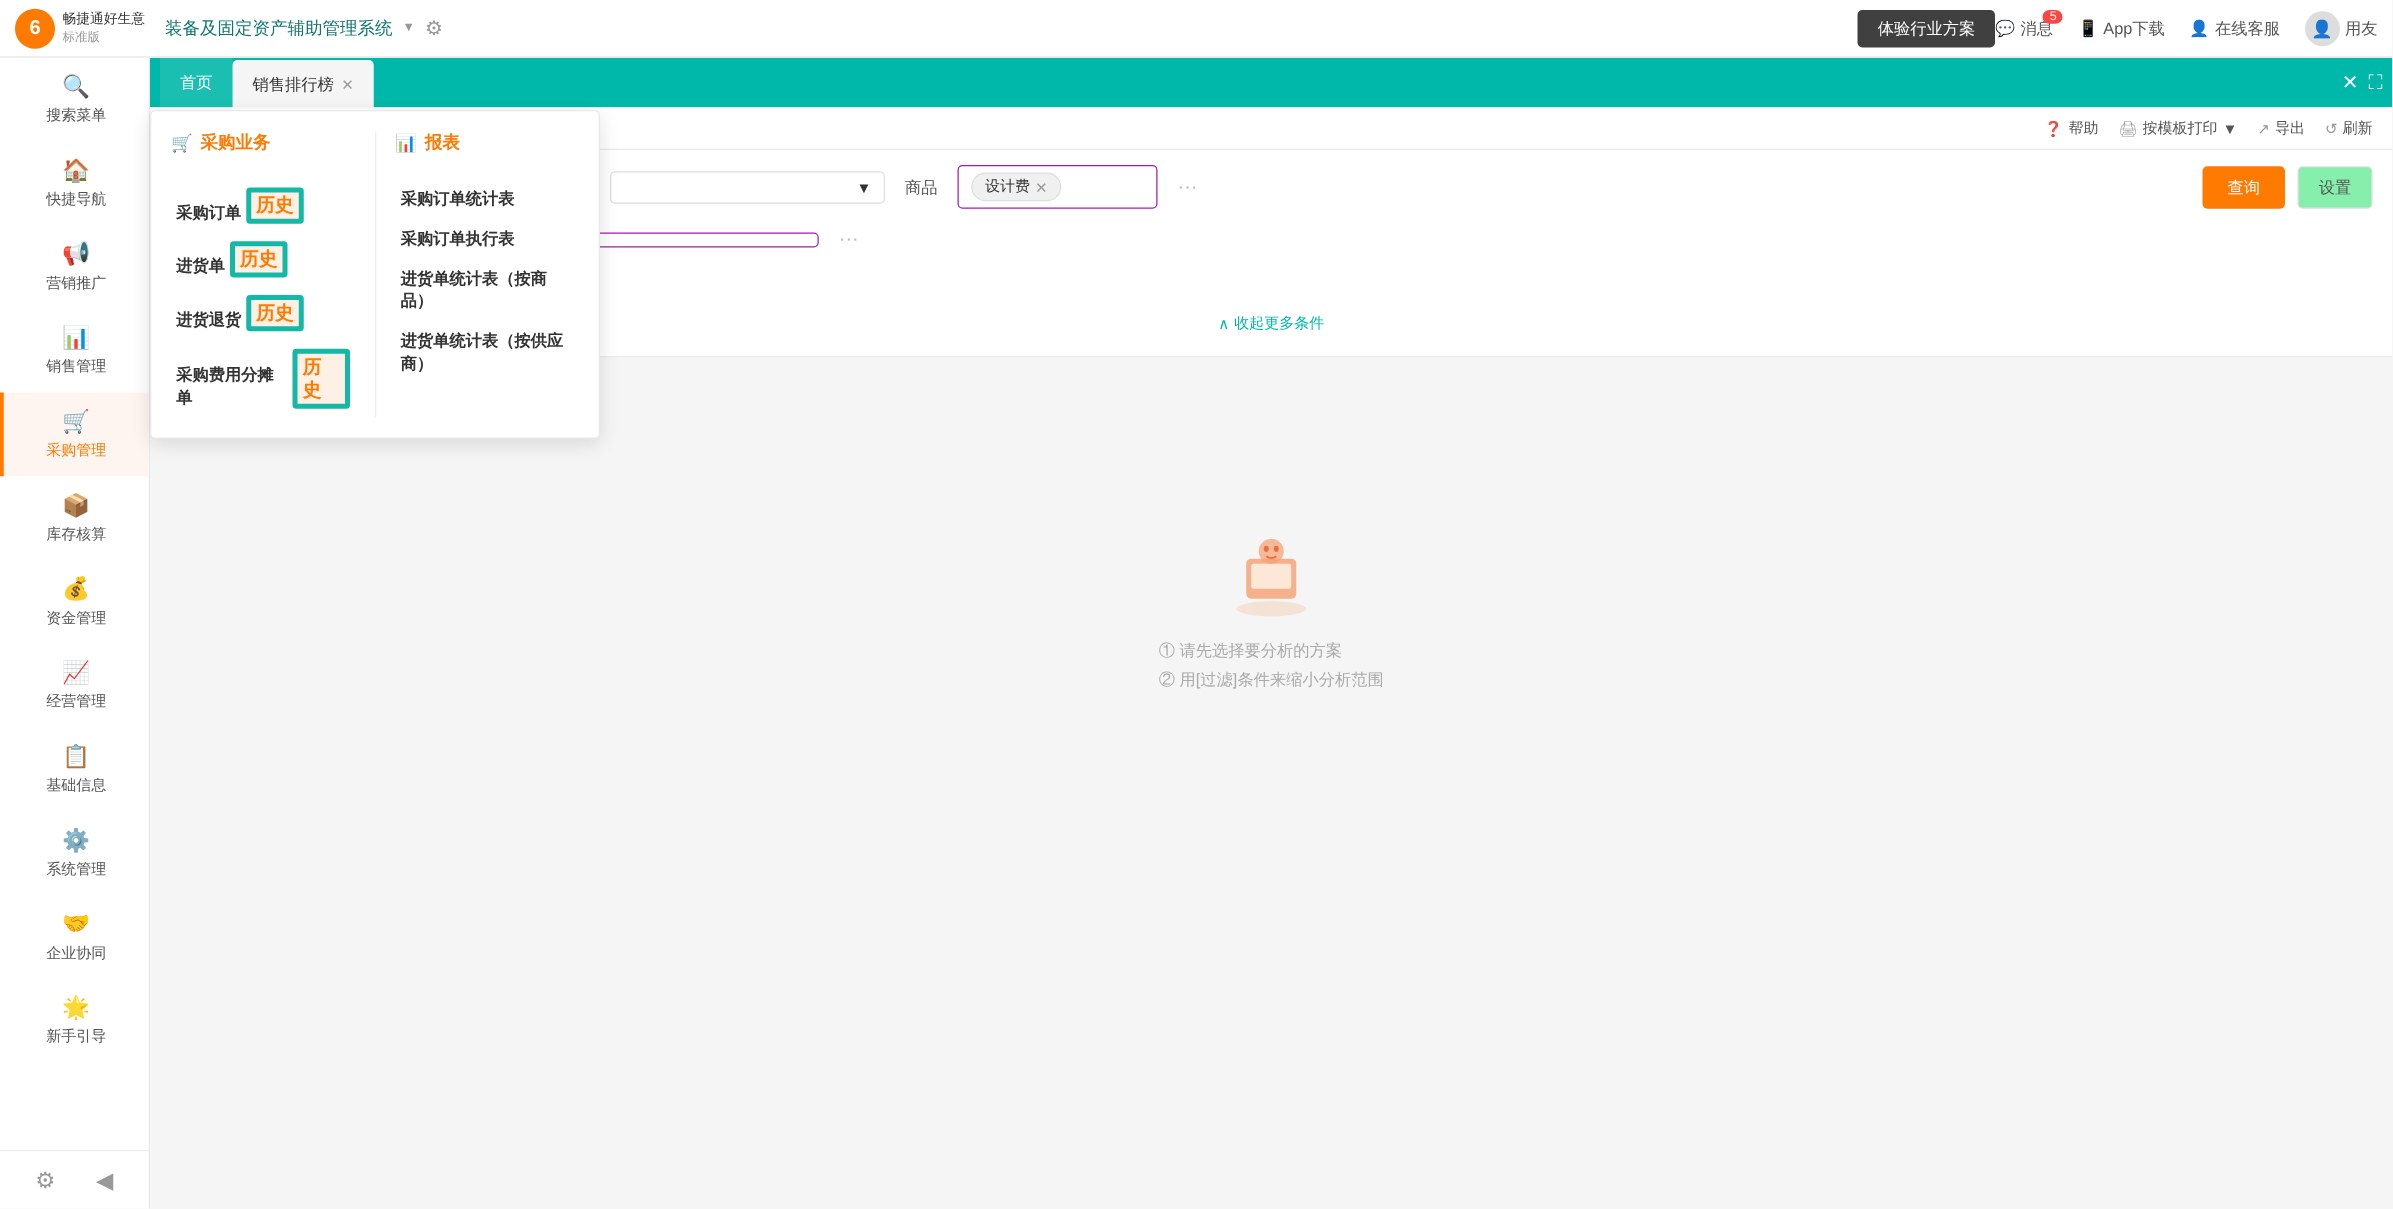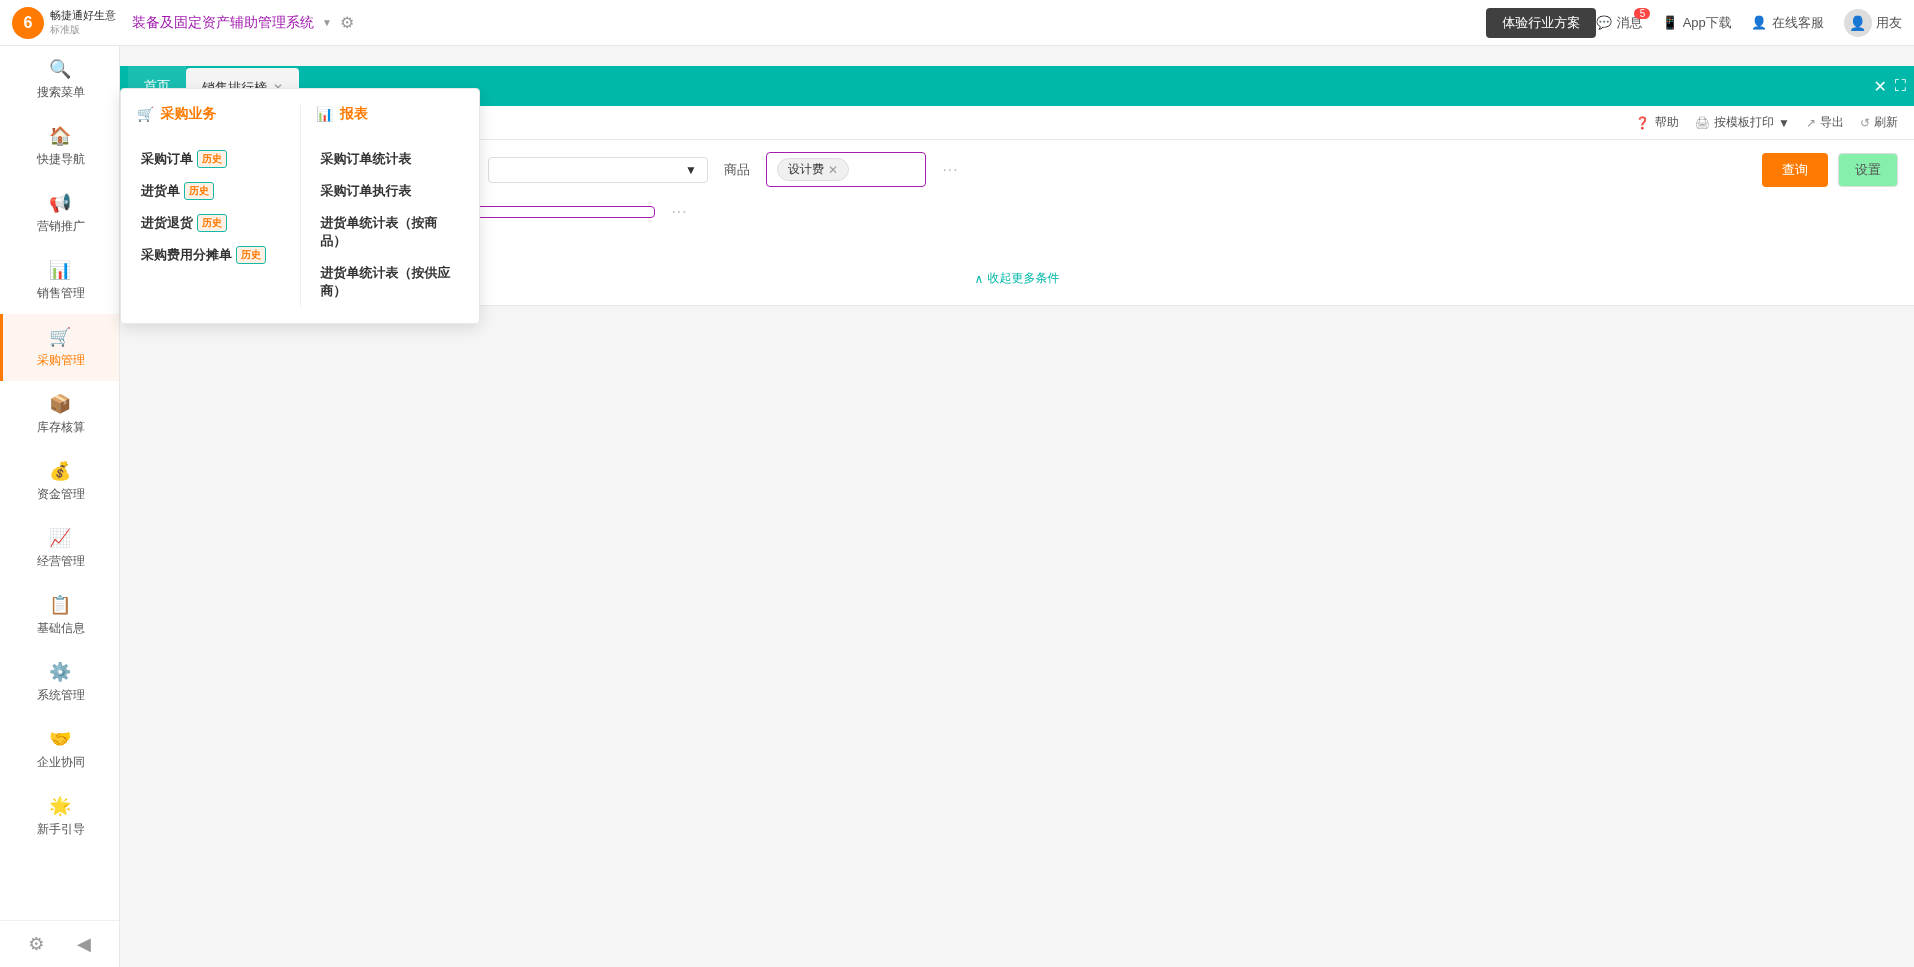--- a/index.html
+++ b/index.html
@@ -33,21 +33,21 @@
     .logo-badge { font-size: 10px; color: #999; }
 
     .system-title {
       flex: 1;
       display: flex;
       align-items: center;
       gap: 8px;
       color: #333;
       font-size: 14px;
     }
-    .system-title-text { color: #a21caf; }
+    .system-title-text { color: #0f766e; }
     .dropdown-arrow { color: #999; font-size: 10px; }
     .settings-icon { color: #999; font-size: 16px; cursor: pointer; }
 
     .industry-btn {
       background: #404040;
       color: white;
       border: none;
       padding: 6px 16px;
       border-radius: 4px;
       cursor: pointer;
@@ -129,21 +129,20 @@
       border-top: 1px solid #eee;
     }
     .sidebar-bottom-icon { color: #999; font-size: 18px; cursor: pointer; }
 
     
     .content-area {
       flex: 1;
       display: flex;
       flex-direction: column;
       overflow: hidden;
-      margin-top: 20px;
     }
 
     
     .tab-bar {
       background: #00b8a9;
       display: flex;
       align-items: center;
       height: 40px;
       padding: 0 8px;
     }
@@ -339,23 +338,23 @@
       padding: 7px 4px;
       color: #333;
       font-size: 13px;
       cursor: pointer;
       border-radius: 3px;
       font-weight: bold;
     }
     .hist-badge {
       background: #fff0e6;
       color: #ff7a00;
-      border: 1px solid #14b8a6;
+      border: 4px solid #14b8a6;
       border-radius: 3px;
-      font-size: 10px;
+      font-size: 15px;
       padding: 1px 4px;
     }
 
     
     .dots { color: #bbb; font-size: 16px; cursor: pointer; }
   </style>
 </head>
 <body>
 
 <div class="top-bar">
@@ -544,20 +543,37 @@
           </div>
           <span class="dots">···</span>
         </div>
 
         <div class="collapse-row">
           <span>∧</span>
           <span>收起更多条件</span>
         </div>
       </div>
 
+      <div class="empty-state">
+        <div class="empty-icon">
+          <svg viewBox="0 0 80 80" xmlns="http://www.w3.org/2000/svg">
+            <ellipse cx="40" cy="70" rx="28" ry="6" fill="#f5d0b8" opacity="0.5"></ellipse>
+            <rect x="20" y="30" width="40" height="32" rx="4" fill="#f5a070" opacity="0.8"></rect>
+            <rect x="24" y="34" width="32" height="20" rx="2" fill="#fde8d8"></rect>
+            <circle cx="40" cy="24" r="10" fill="#f5a070" opacity="0.7"></circle>
+            <ellipse cx="36" cy="22" rx="2" ry="2.5" fill="#e87040"></ellipse>
+            <ellipse cx="44" cy="22" rx="2" ry="2.5" fill="#e87040"></ellipse>
+            <path d="M36 28 Q40 31 44 28" stroke="#e87040" stroke-width="1.5" fill="none"></path>
+          </svg>
+        </div>
+        <div class="empty-tips">
+          <div>① <span>请先选择要分析的方案</span></div>
+          <div>② <span>用[过滤]条件来缩小分析范围</span></div>
+        </div>
+      </div>
 
     </div>
 
   </div>
 </div>
 
 <div class="dropdown-menu">
   <div class="dropdown-cols">
 
     <div class="dropdown-col">

